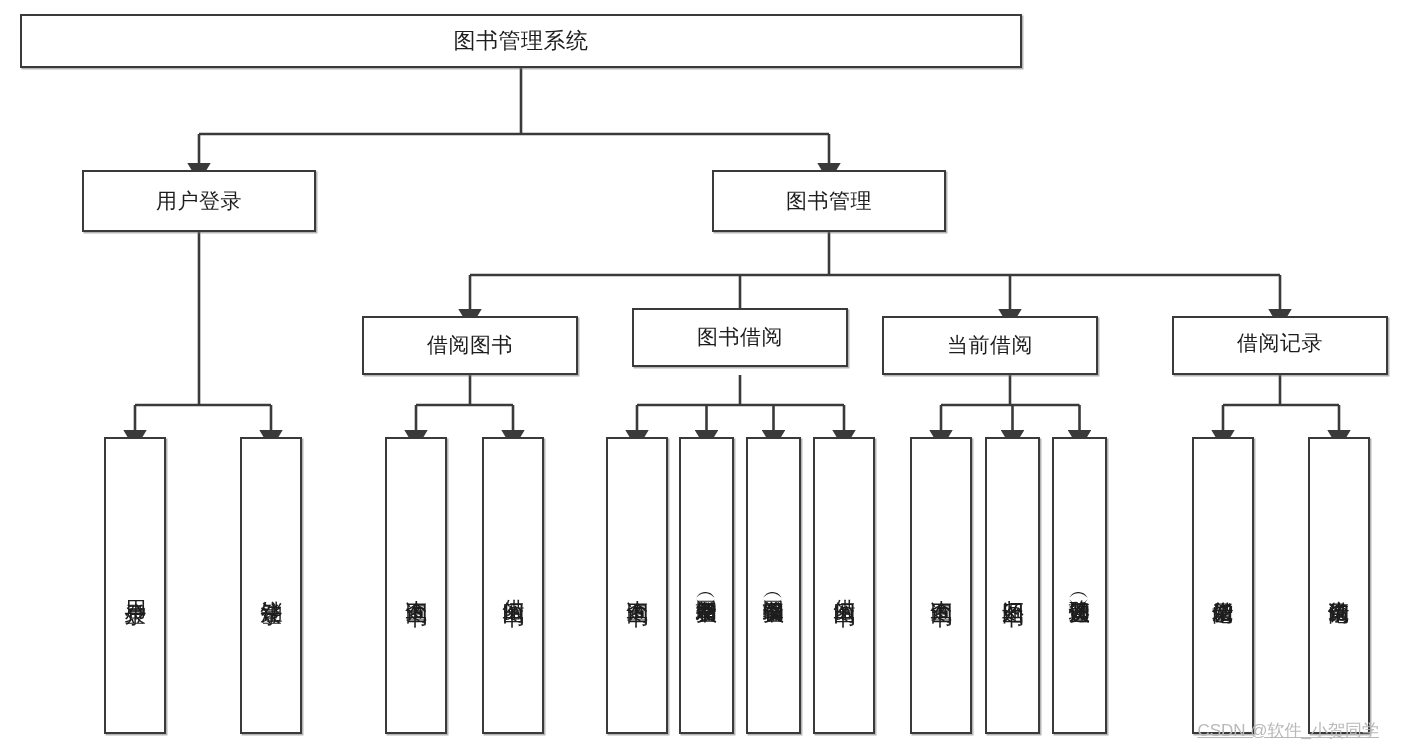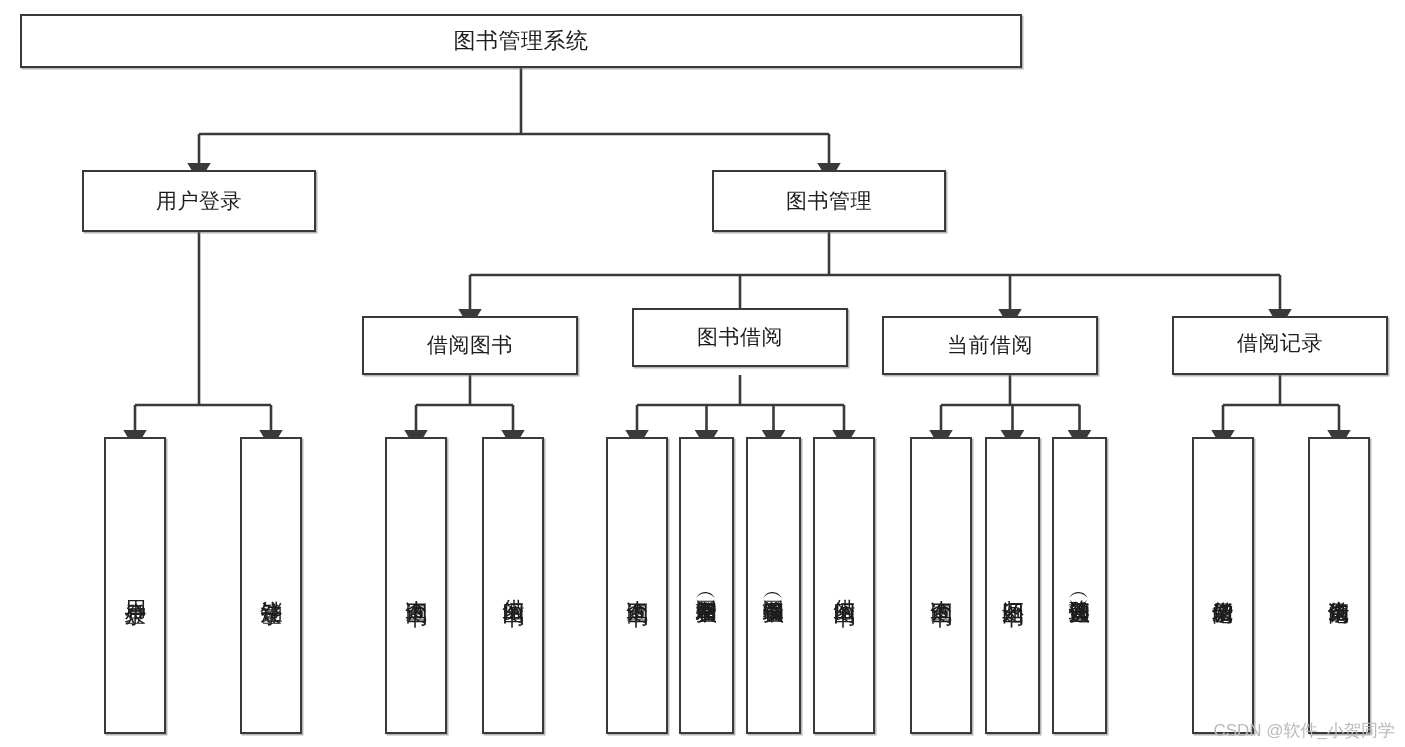--- a/index.html
+++ b/index.html
@@ -67,27 +67,28 @@
     letter-spacing: 2px;
     white-space: nowrap;
     max-height: 100%;
   }
   .node.v.long .node-label {
     font-size: 21px;
     letter-spacing: 0.5px;
   }
   #watermark {
     position: absolute;
-    right: 10px;
+    right: 26px;
     bottom: 5px;
     font-size: 17px;
     color: #b9b9b9;
     white-space: nowrap;
     z-index: 5;
     font-family: "Liberation Sans", "DejaVu Sans", sans-serif;
+    text-decoration: underline;
   }
 </style>
 </head>
 <body>
 
 <div id="diagram-root">
 
   <svg id="edges-layer" width="1405" height="747" viewBox="0 0 1405 747" xmlns="http://www.w3.org/2000/svg" aria-hidden="true">
     <defs>
       <marker id="arrowhead" markerWidth="9" markerHeight="9" refX="1.5" refY="4.5" orient="auto" markerUnits="strokeWidth">

